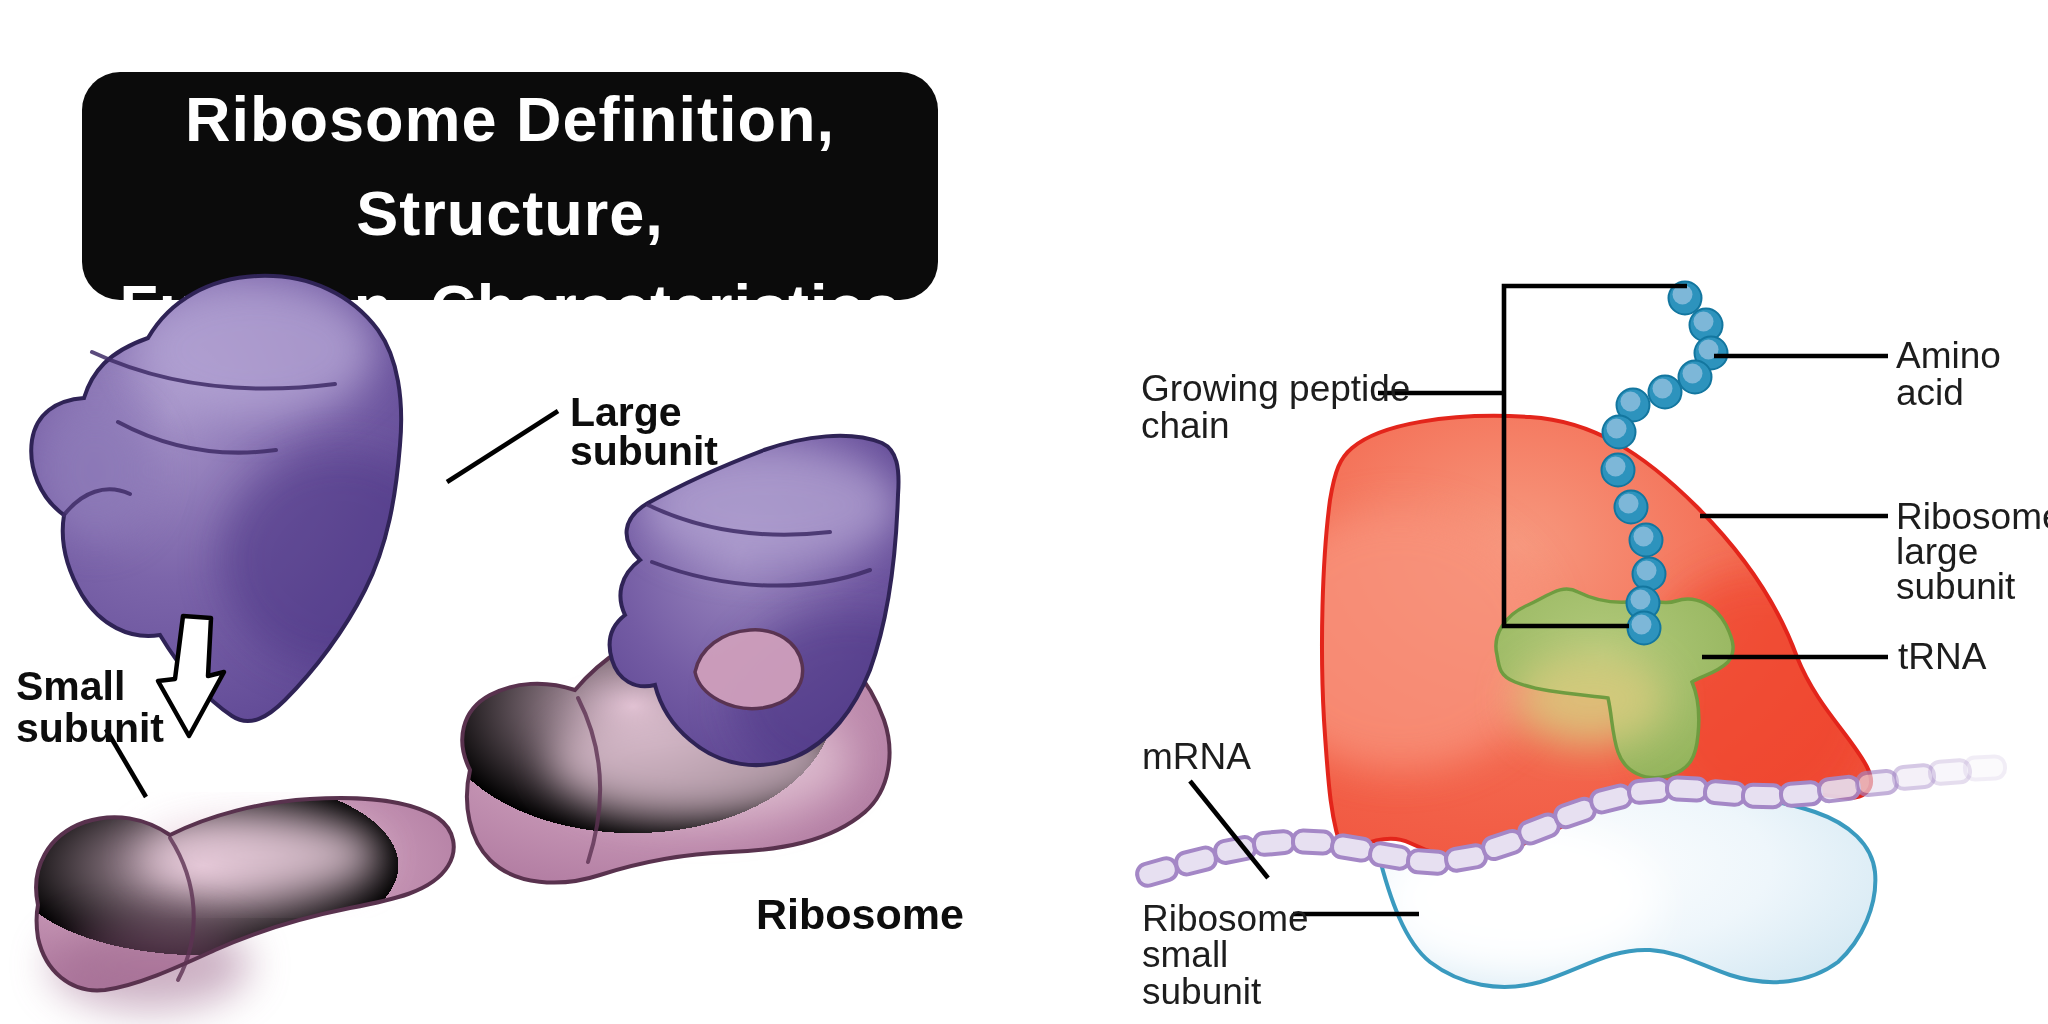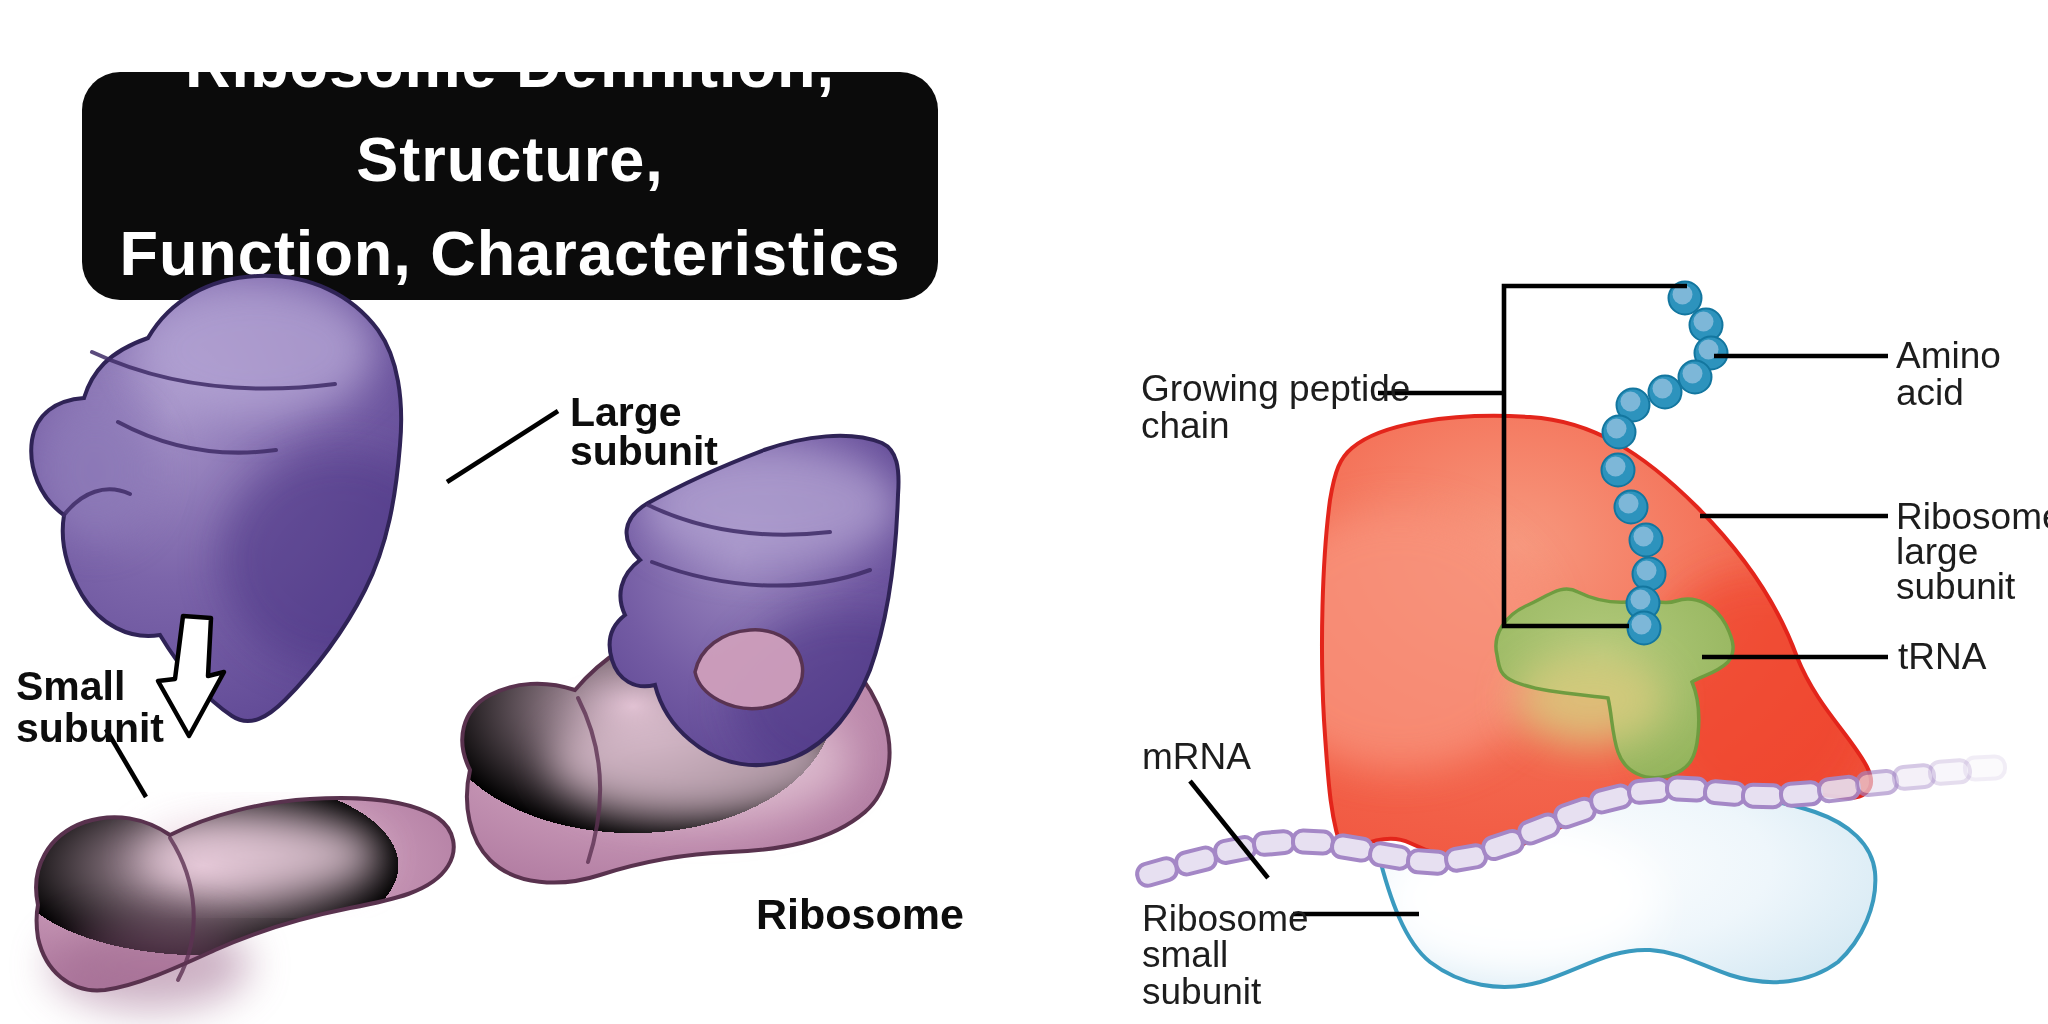--- a/index.html
+++ b/index.html
@@ -1,21 +1,21 @@
 <!DOCTYPE html>
 <html><head>
 <meta charset="utf-8">
 <style>
   html,body{margin:0;padding:0;background:#ffffff;}
   body{width:2048px;height:1024px;position:relative;overflow:hidden;
        font-family:"Liberation Sans",sans-serif;}
   #title-box{
     position:absolute;left:82px;top:72px;width:856px;height:228px;
     background:#0b0b0b;border-radius:38px;
-    display:flex;flex-direction:column;justify-content:flex-end;align-items:center;
+    display:flex;flex-direction:column;justify-content:space-between;align-items:center;
     color:#ffffff;font-weight:bold;font-size:63px;line-height:94px;
     letter-spacing:1px;text-align:center;
   }
   svg{position:absolute;left:0;top:0;}
   text{font-family:"Liberation Sans",sans-serif;}
   .llab{font-weight:bold;font-size:41px;fill:#0d0d0d;}
   .rlab{font-size:37px;fill:#1d1d1d;}
   .ptr{stroke:#000000;stroke-width:4.6;fill:none;}
   .crease{fill:none;stroke:#3e2b66;stroke-width:4;stroke-linecap:round;opacity:.85;}
   .pcrease{fill:none;stroke:#5d3252;stroke-width:4;stroke-linecap:round;opacity:.8;}

